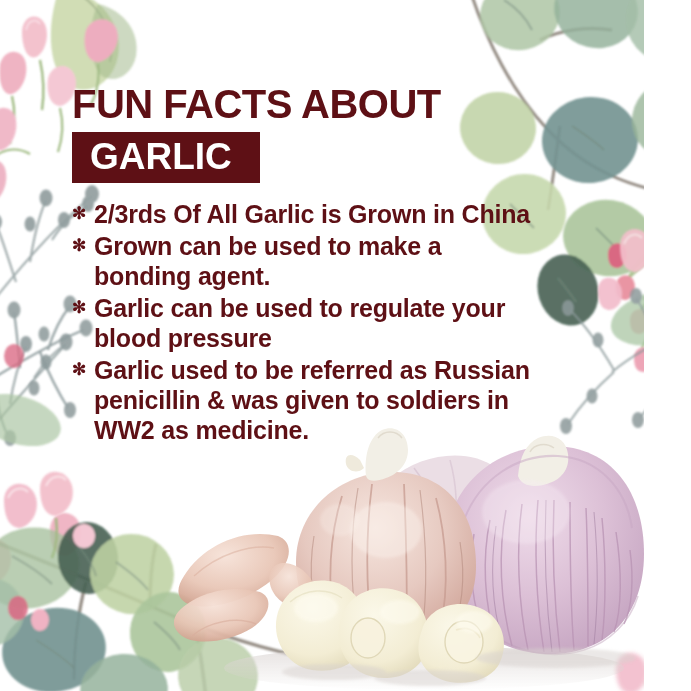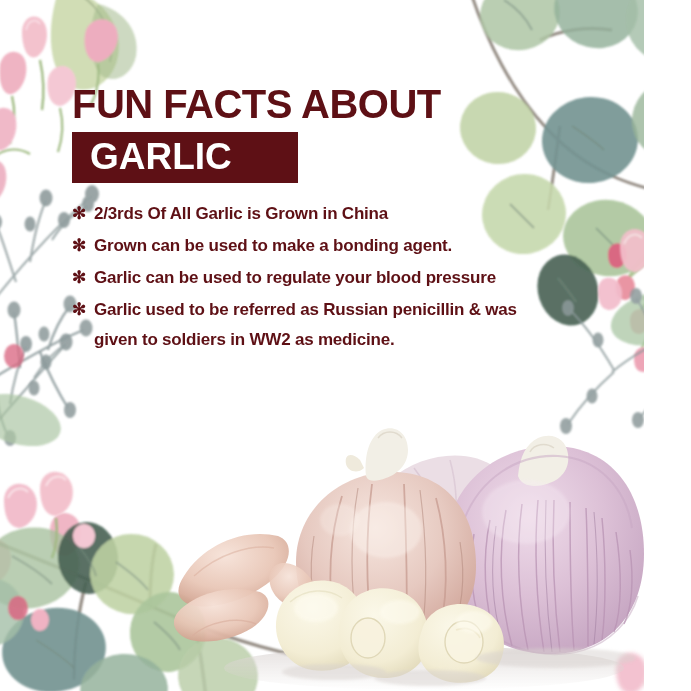--- a/index.html
+++ b/index.html
@@ -45,21 +45,21 @@
     white-space: nowrap;
   }
   .title-badge {
     display: inline-block;
     background: #5E1015;
     color: #ffffff;
     font-size: 37px;
     font-weight: bold;
     letter-spacing: 0px;
     line-height: 1.0;
-    padding: 6px 66px 8px 18px;
+    padding: 6px 28px 8px 18px;
     margin: 0 0 16px 0;
   }
   .facts-list {
     list-style: none;
     margin: 0;
     padding: 0;
   }
   .fact-item {
     display: flex;
     align-items: flex-start;
@@ -70,21 +70,21 @@
     width: 22px;
     color: #5E1015;
     font-size: 17px;
     line-height: 30px;
     text-align: left;
     font-weight: bold;
   }
   .fact-text {
     flex: 1 1 auto;
     color: #5E1015;
-    font-size: 17px;
+    font-size: 25px;
     font-weight: bold;
     line-height: 30px;
     letter-spacing: -0.2px;
   }
 
   
   .garlic-photo {
     position: absolute;
     right: 0;
     bottom: 0;

